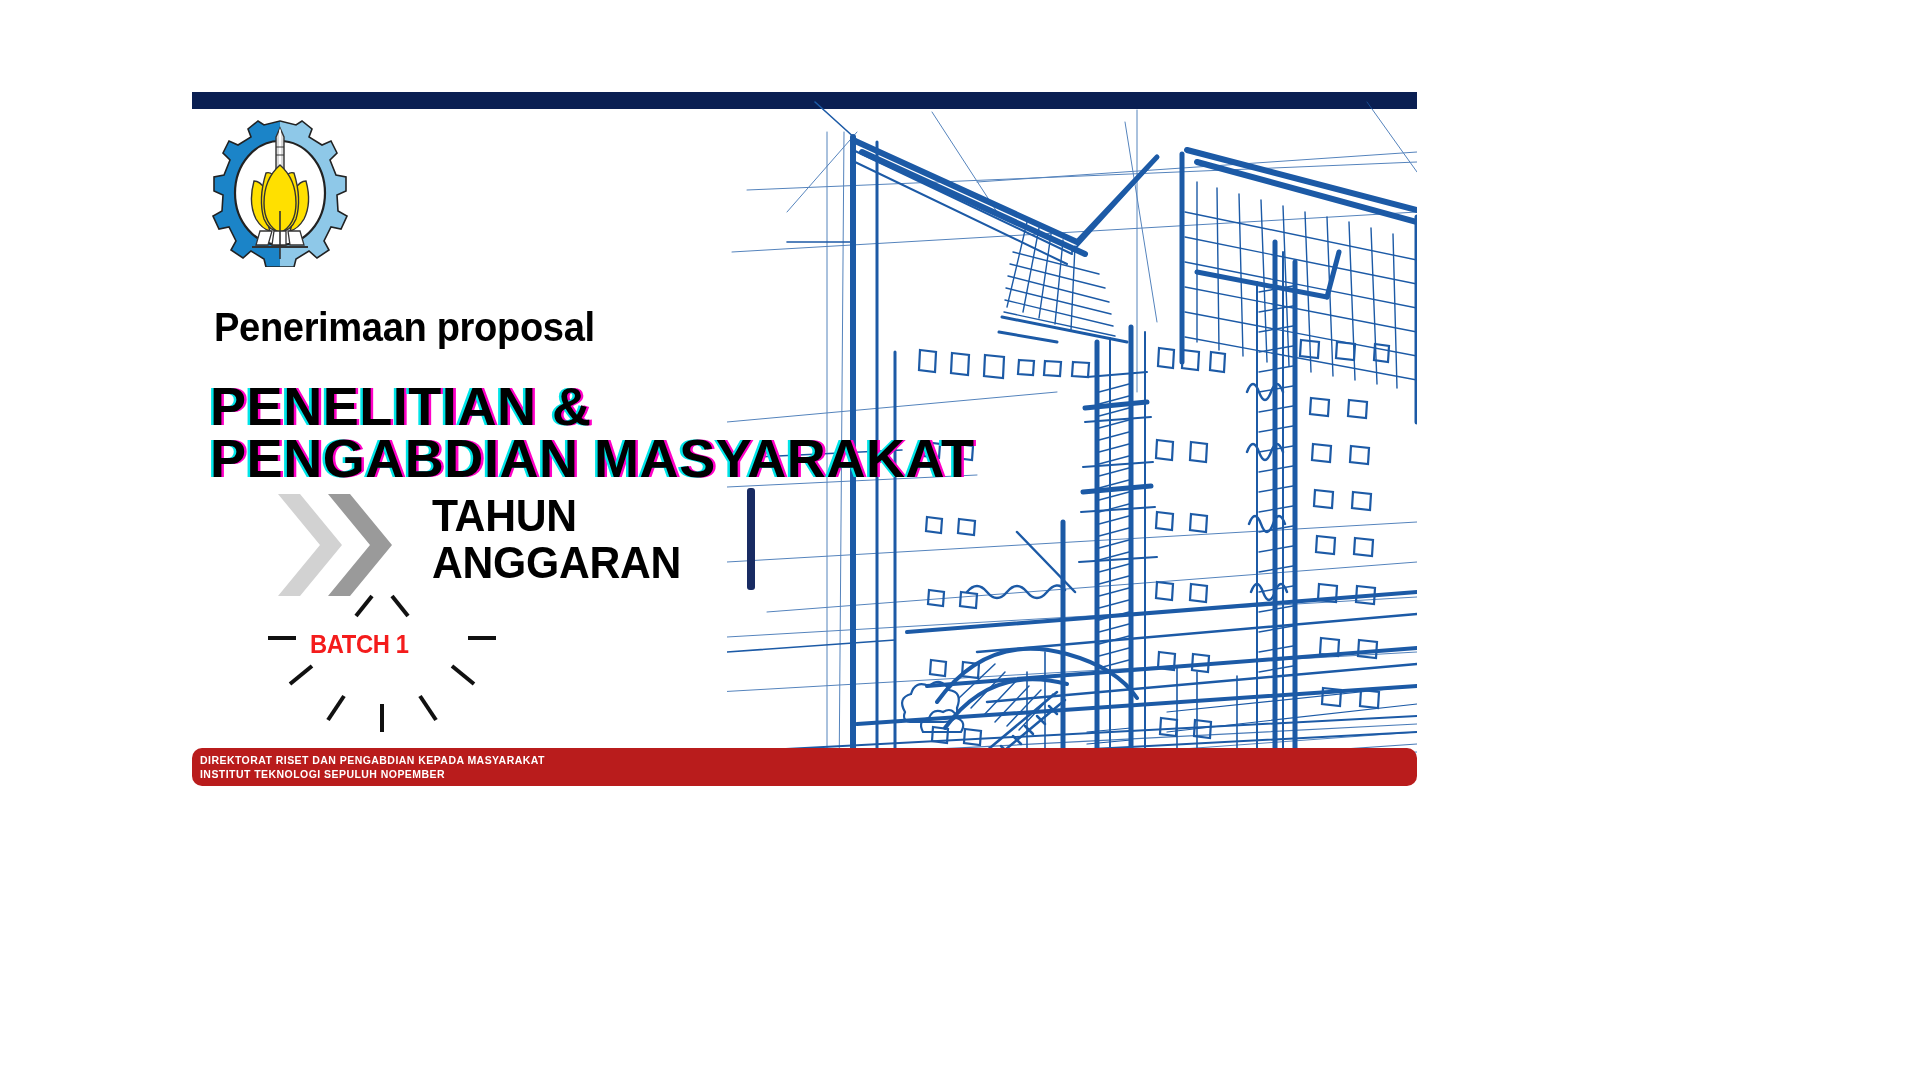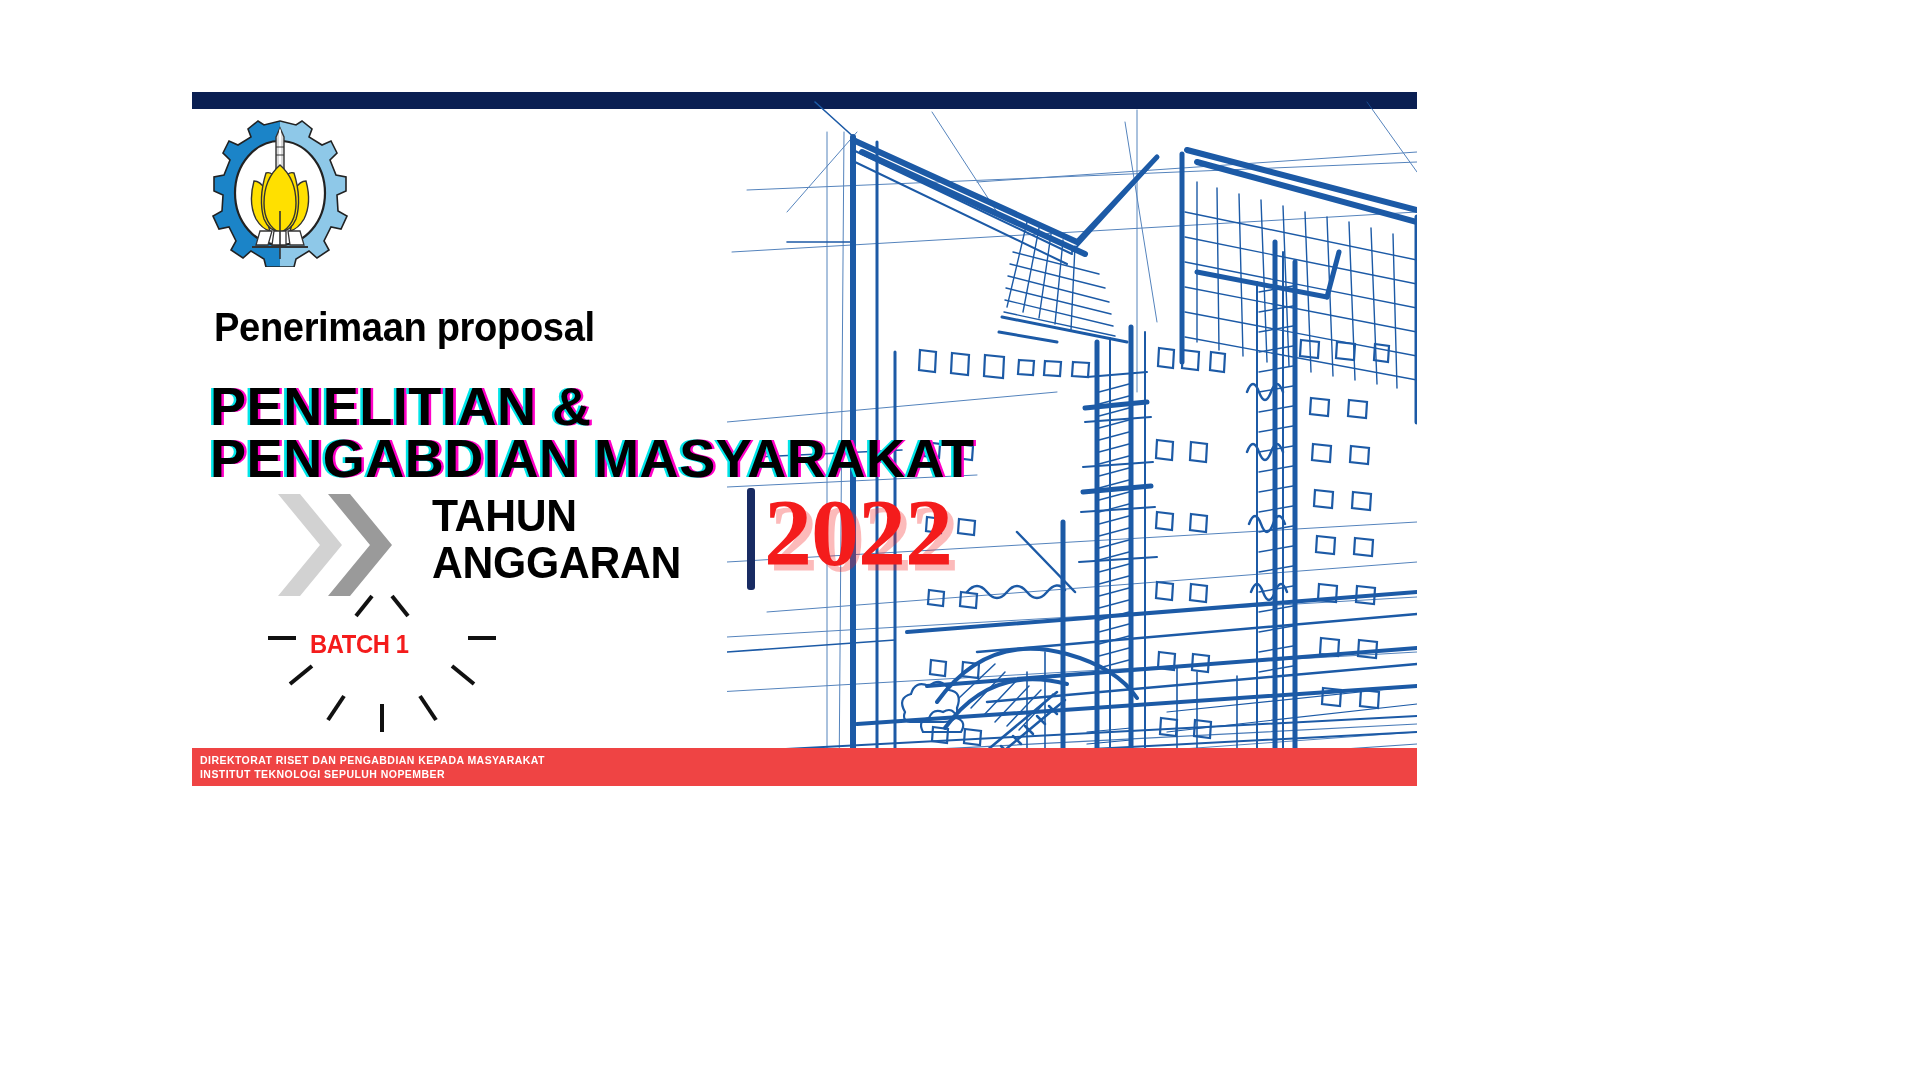--- a/index.html
+++ b/index.html
@@ -24,22 +24,23 @@
 
   
   .top-bar{
     position:absolute;left:0;top:0;width:1225px;height:17px;
     background:#0a1f52;
   }
 
   
   .footer-bar{
     position:absolute;left:0;bottom:0;width:1225px;height:38px;
-    background:#ef4444;
+    background:#b91c1c;
     z-index:40;
+    border-radius:10px;
   }
   .footer-text{
     position:absolute;left:8px;top:5px;
     color:#ffffff;
     font-size:10.5px;
     font-weight:bold;
     letter-spacing:.45px;
     line-height:14px;
     white-space:pre-line;
   }
@@ -533,21 +534,20 @@
         <path d="M4 4 L26 4 L68 55 L26 106 L4 106 L46 55 Z" fill="#d2d2d2"></path>
         <path d="M54 4 L76 4 L118 55 L76 106 L54 106 L96 55 Z" fill="#9a9a9a"></path>
       </svg>
     </div>
 
     <div class="ta">TAHUN
 ANGGARAN</div>
 
     <div class="vrule"></div>
 
-    <div class="year">2022</div>
 
     <div class="burst">
       <svg width="260" height="160" viewBox="0 0 260 160" xmlns="http://www.w3.org/2000/svg">
         <g stroke="#111" stroke-width="4" stroke-linecap="butt">
           <path d="M16 46 L44 46"></path>
           <path d="M216 46 L244 46"></path>
           <path d="M38 92 L60 74"></path>
           <path d="M222 92 L200 74"></path>
           <path d="M76 128 L92 104"></path>
           <path d="M184 128 L168 104"></path>

